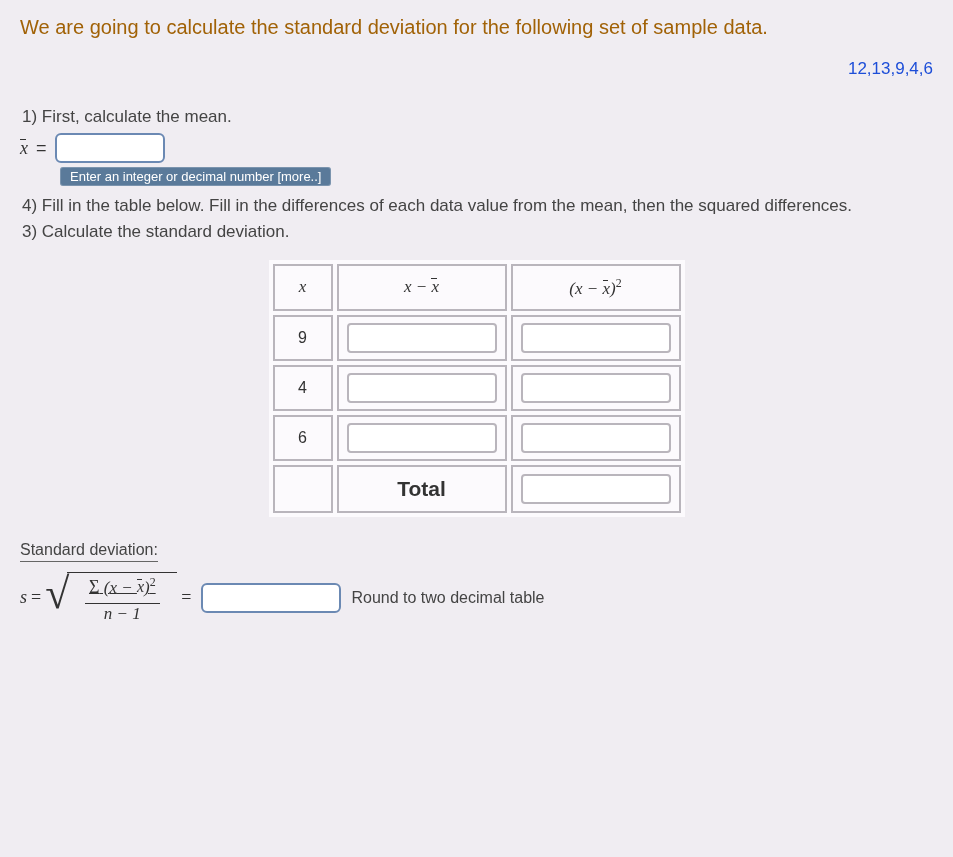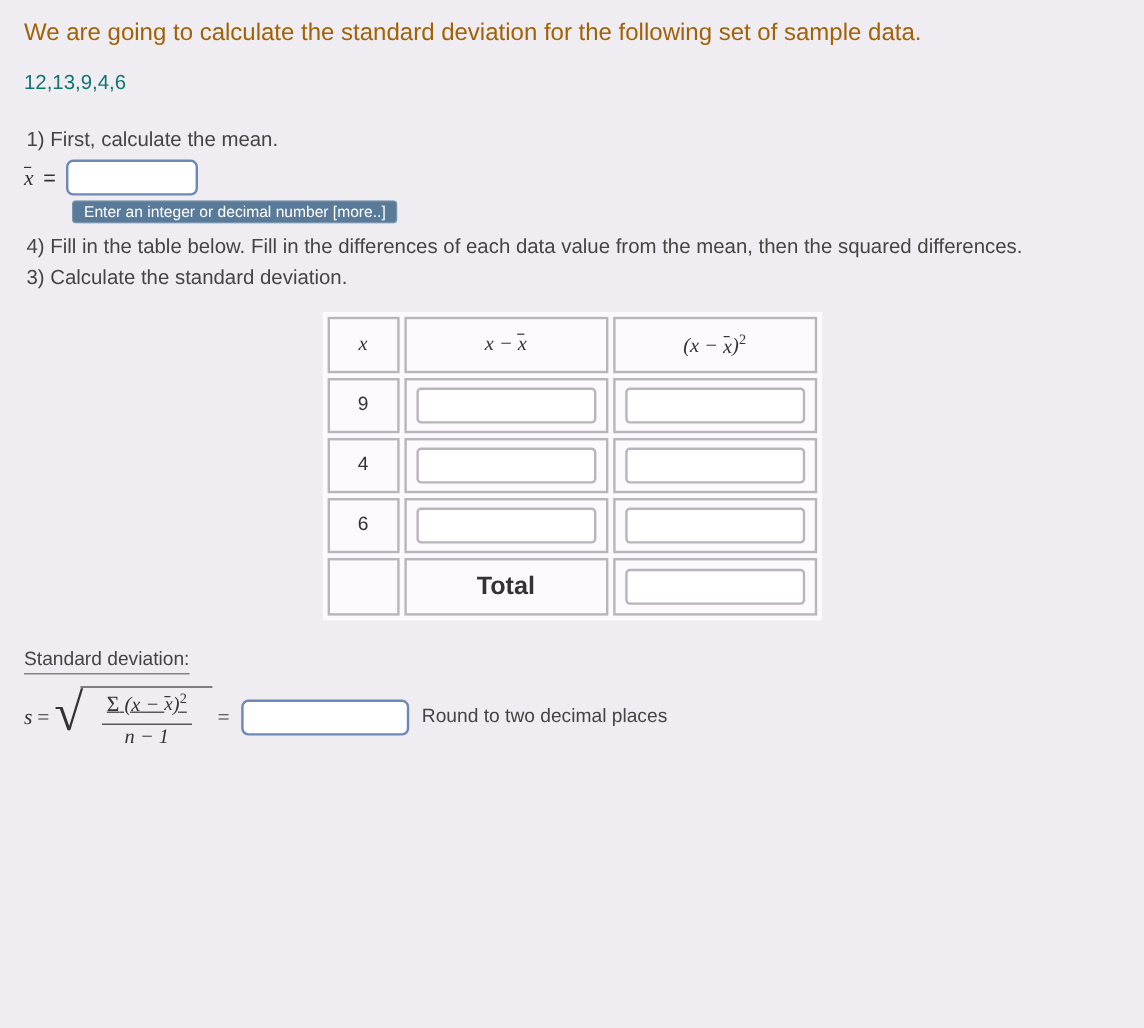--- a/index.html
+++ b/index.html
@@ -5,21 +5,21 @@
   * { box-sizing: border-box; }
   body {
     margin: 0;
     padding: 16px 20px;
     font-family: Arial, Helvetica, sans-serif;
     background: #f0edf2;
     color: #333;
     width: 953px;
   }
   .intro { font-size: 20px; color: #a16207; margin-bottom: 20px; }
-  .data-set { text-align: left; font-size: 17px; color: #0f766e; margin-bottom: 28px; font-weight: 500;}
+  .data-set { text-align: right; font-size: 17px; color: #1d4ed8; margin-bottom: 28px; font-weight: 500;}
   .step { font-size: 17px; color: #444; margin: 6px 2px; }
   .mean-row { display: flex; align-items: center; gap: 8px; margin: 6px 0 2px 0; }
   .xbar { font-family: 'Times New Roman', serif; font-style: italic; font-size: 18px; display:inline-block; position:relative; }
   .xbar::before { content:""; position:absolute; top:1px; left:0; right:2px; border-top:1.2px solid #333; }
   .equals { font-size: 18px; }
   input.text-field {
     height: 30px;
     border: 2px solid #6b89b3;
     border-radius: 6px;
     background: #fff;
@@ -158,17 +158,17 @@
       <span class="radical-body">
         <span class="frac-top">
           <span class="sigma">Σ</span>&nbsp;(<span style="font-style:italic">x</span> − <span class="xbar" style="font-size:16px">x</span>)<sup>2</sup>
         </span>
         <span class="frac-bot">n − 1</span>
       </span>
     </span>
     <span style="font-style:normal">=</span>
   </div>
   <input class="text-field sd-input" type="text" style="">
-  <span class="round-note">Round to two decimal places</span>
+  <span class="round-note">Round to two decimal table</span>
 </div>
 
 
 
 
 </body></html>

